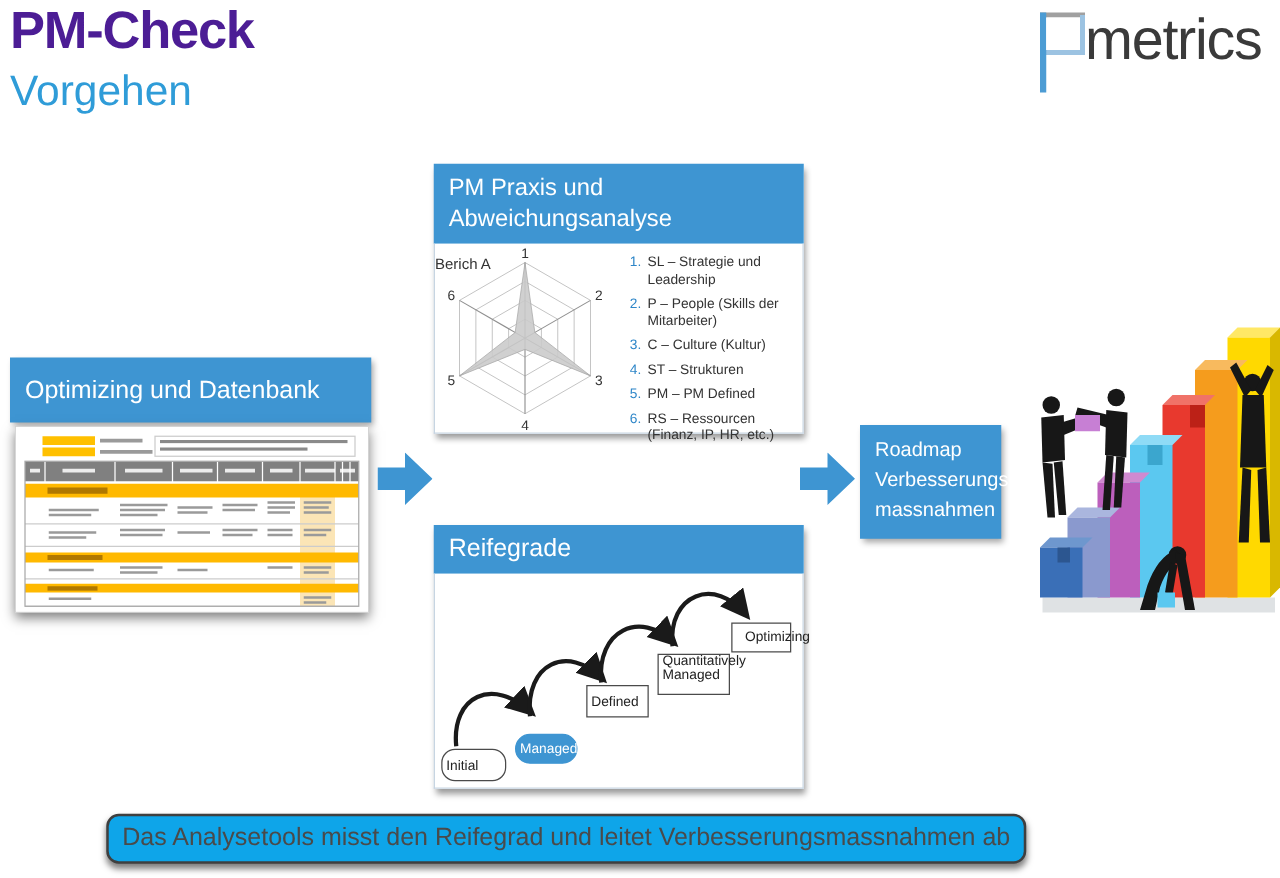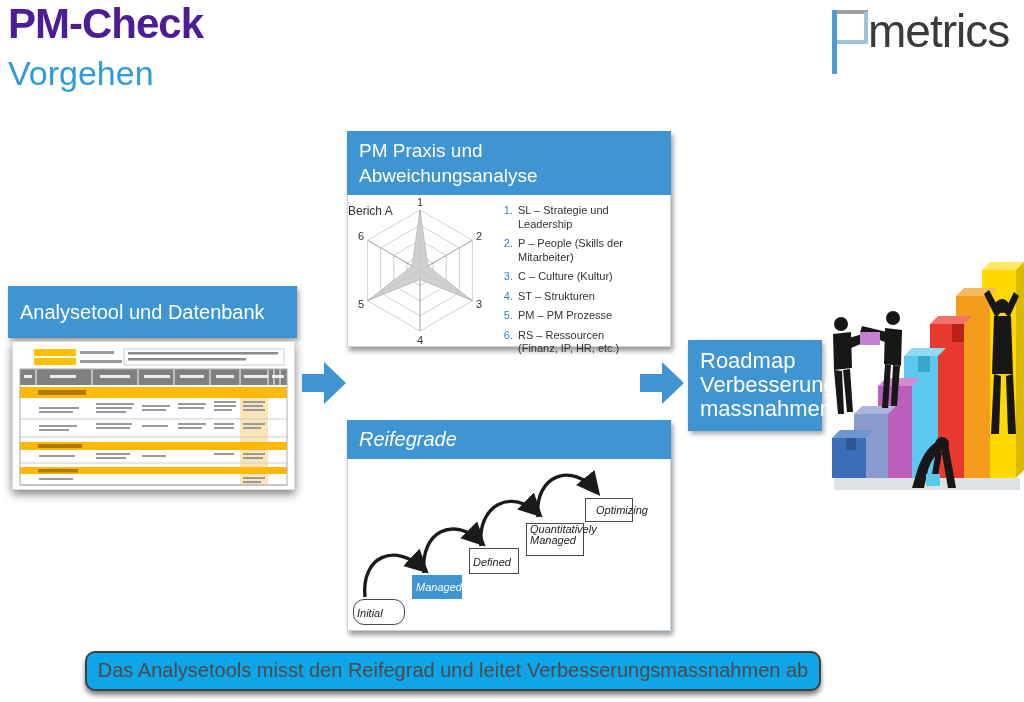--- a/index.html
+++ b/index.html
@@ -9,53 +9,53 @@
   
   .title { position:absolute; left:8px; top:0px; font-size:42px; font-weight:900; color:#4c1d95; letter-spacing:-1px; }
   .subtitle { position:absolute; left:8px; top:54px; font-size:34px; color:#2f9cd8; }
 
   
   .logo { position:absolute; left:822px; top:2px; width:202px; height:80px; }
   .logo .word { position:absolute; left:46px; top:2px; font-size:46px; font-weight:300; color:#3a3a3a; letter-spacing:-1px; }
 
   
   .bluebox { background:#3e95d2; color:#fff; box-shadow:2px 3px 5px rgba(0,0,0,.35); }
-  .panel { position:absolute; width:324px; box-shadow:2px 4px 5px rgba(0,0,0,.4); }
+  .panel { position:absolute; width:296px; box-shadow:2px 4px 5px rgba(0,0,0,.4); }
   .panel .hd { background:#3e95d2; color:#fff; padding:7px 12px; font-size:19px; line-height:25px; }
   .panel .bd { position:relative; background:#fff; border:1px solid #c7d5e2; border-top:none; }
 
   .pm-praxis { left:347px; top:131px; }
   .pm-praxis .bd { height:152px; }
-  .reifegrade { left:347px; top:420px;font-style:italic; }
+  .reifegrade { left:347px; top:420px; }
   .reifegrade .hd { font-size:20px; }
   .reifegrade .bd { height:172px; }
 
   .analyse-hd { position:absolute; left:8px; top:286px; width:289px; height:52px; line-height:52px; padding-left:12px; font-size:20px; }
 
   .sheet { position:absolute; left:12px; top:341px; width:283px; height:149px; background:#fff; box-shadow:0 4px 9px rgba(0,0,0,.5); }
 
   .flow-arrow { position:absolute; width:44px; height:42px; }
   .arrow-1 { left:302px; top:362px; }
   .arrow-2 { left:640px; top:362px; }
 
-  .roadmap { position:absolute; left:688px; top:340px; width:134px; height:91px; padding:9px 0 0 12px; font-size:22px; line-height:24px; }
+  .roadmap { position:absolute; left:688px; top:340px; width:113px; height:91px; padding:9px 0 0 12px; font-size:16px; line-height:24px; }
 
   
   .chart-label { position:absolute; left:0; top:9px; font-size:12px; color:#333; }
   .radar { position:absolute; left:2px; top:2px; }
 
   .legend { position:absolute; left:150px; top:9px; width:134px; }
   .legend .item { display:flex; margin-bottom:6px; font-size:11px; line-height:13.5px; color:#333; }
   .legend .num { width:15px; flex:none; color:#2e86c8; text-align:right; margin-right:5px; }
 
   
   .stage { position:absolute; border:1.5px solid #4a4a4a; background:#fff; color:#222; font-size:11px; padding:2px 3px; }
   .stage.hl { background:#3e95d2; border-color:#3e95d2; color:#fff; }
   .st-0 { left:5px;  top:140px; width:52px; height:26px; padding-top:7px;border-radius:11px; }
-  .st-1 { left:64px; top:116px; width:50px; height:24px; padding-top:5px; }
+  .st-1 { left:64px; top:128px; width:50px; height:24px; padding-top:5px;border-radius:12px; }
   .st-2 { left:121px; top:89px; width:50px; height:26px; padding-top:7px; }
   .st-3 { left:178px; top:64px; width:58px; height:33px; font-size:11px; line-height:11px; padding-top:0; }
   .st-4 { left:237px; top:39px; width:48px; height:24px; padding-top:5px;padding-left:10px; }
   .stairs-arrows { position:absolute; left:0; top:0; }
 
   .clipart { position:absolute; left:830px; top:228px; }
 
   .banner { position:absolute; left:85px; top:651px; width:736px; height:40px; background:#0ea5e9;
             border:2.5px solid #3f3f3f; border-radius:10px; box-shadow:0 4px 5px rgba(0,0,0,.5);
             text-align:center; line-height:35px; font-size:20px; color:#4a4a4a; }
@@ -72,21 +72,21 @@
     <svg width="52" height="80" viewBox="0 0 52 80">
       <rect x="10" y="8" width="36" height="4" fill="#a0a0a0"></rect>
       <rect x="42" y="10" width="4" height="30" fill="#9cc3e2"></rect>
       <rect x="13" y="38" width="33" height="4" fill="#9cc3e2"></rect>
       <rect x="10" y="8" width="5" height="64" fill="#4c9cd4"></rect>
       <rect x="15" y="12" width="27" height="26" fill="#ffffff"></rect>
     </svg>
     <div class="word">metrics</div>
   </div>
 
-  <div class="analyse-hd bluebox">Analysetool und Datenbank</div>
+  <div class="analyse-hd bluebox">Optimizing und Datenbank</div>
 
   <div class="sheet">
     <svg width="283" height="149" viewBox="0 0 283 149">
       <rect x="0" y="0" width="283" height="149" fill="#ffffff" stroke="#bfbfbf"></rect>
 
       <rect x="22" y="8" width="42" height="7" fill="#ffc000"></rect>
       <rect x="22" y="17" width="42" height="7" fill="#ffc000"></rect>
       <rect x="68" y="10" width="34" height="3" fill="#9a9a9a"></rect>
       <rect x="68" y="19" width="42" height="3" fill="#9a9a9a"></rect>
       <rect x="112" y="8" width="160" height="16" fill="#ffffff" stroke="#cccccc"></rect>
@@ -225,21 +225,21 @@
         <div class="item">
             <span class="num">3.</span>
             <span>C – Culture (Kultur)</span>
           </div>
         <div class="item">
             <span class="num">4.</span>
             <span>ST – Strukturen</span>
           </div>
         <div class="item">
             <span class="num">5.</span>
-            <span>PM – PM Prozesse</span>
+            <span>PM – PM Defined</span>
           </div>
         <div class="item">
             <span class="num">6.</span>
             <span>RS – Ressourcen (Finanz, IP, HR, etc.)</span>
           </div>
       </div>
     </div>
   </div>
 
   <div class="panel reifegrade">

